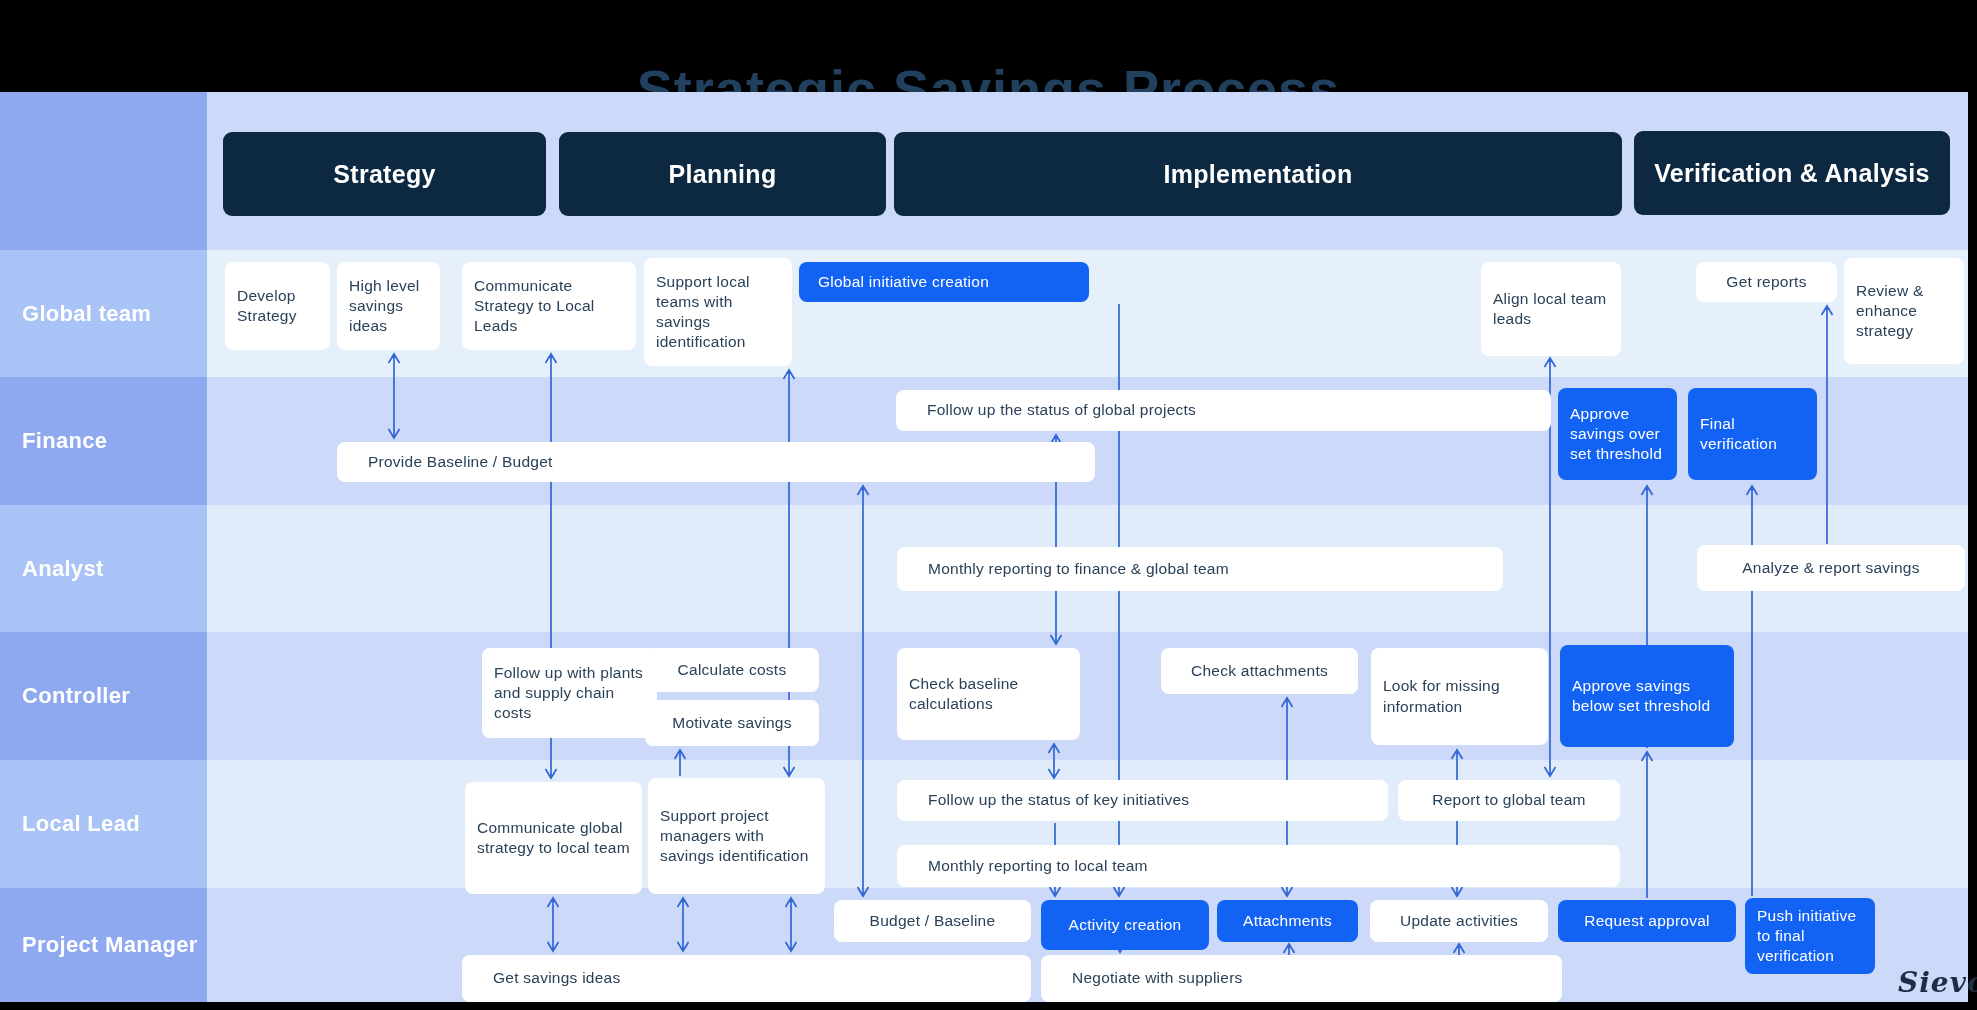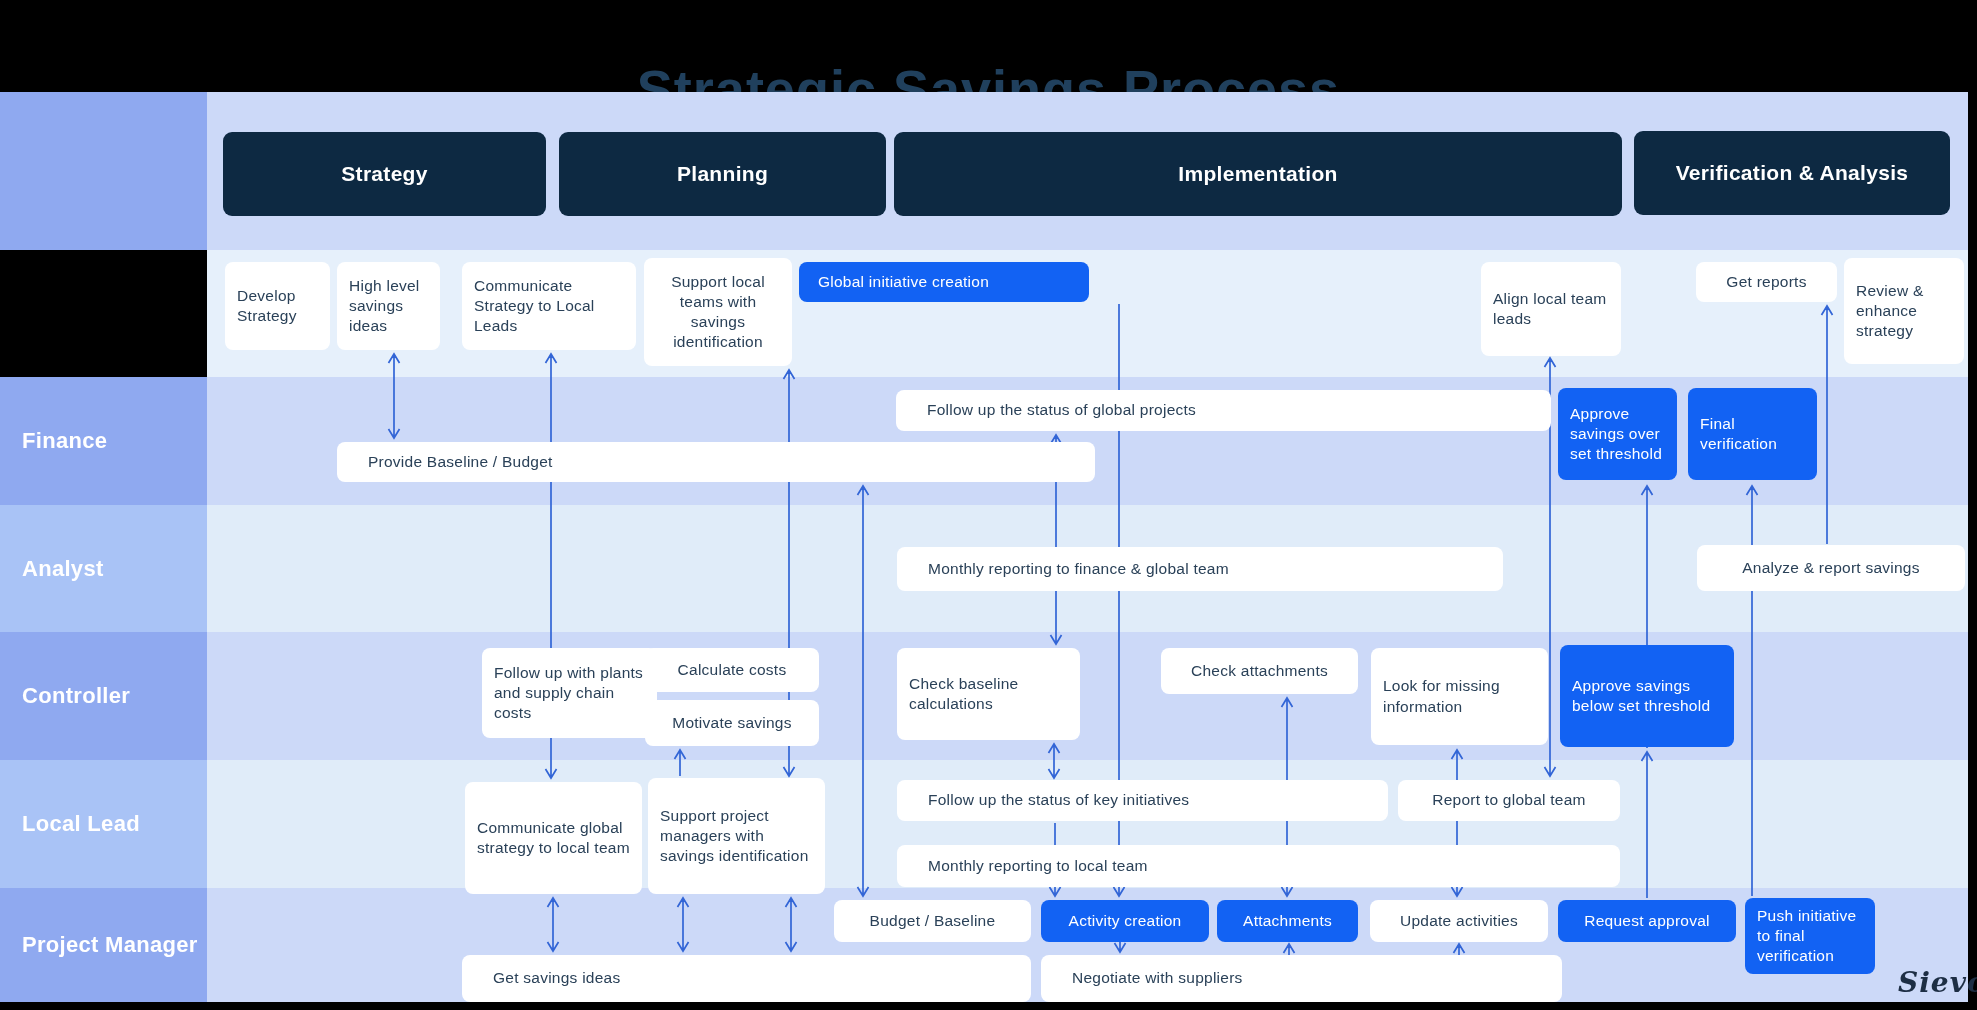--- a/index.html
+++ b/index.html
@@ -14,21 +14,21 @@
   }
   #diagram{position:absolute;left:0;top:0;width:1977px;height:1010px;}
   .lane-body{position:absolute;left:207px;width:1761px;z-index:0;}
   .lane-label{
     position:absolute;left:0;width:207px;z-index:1;box-sizing:border-box;
     display:flex;align-items:center;padding-left:22px;
     color:#fff;font-weight:bold;font-size:22px;line-height:1.25;letter-spacing:.3px;
   }
   .phase{
     position:absolute;z-index:3;border-radius:9px;background:var(--header-navy);
-    color:#fff;font-weight:bold;font-size:21px;letter-spacing:.3px;
+    color:#fff;font-weight:bold;font-size:25px;letter-spacing:.3px;
     display:flex;align-items:center;justify-content:center;
   }
   #arrows{position:absolute;left:0;top:0;z-index:2;pointer-events:none;}
   .node{
     position:absolute;z-index:3;box-sizing:border-box;border-radius:8px;
     font-size:15.5px;letter-spacing:.25px;color:var(--box-text);line-height:1.3;
   }
   .node.white{background:#fff;}
   .node.blue{background:var(--accent);color:#fff;}
   .node.center{display:flex;align-items:center;justify-content:center;text-align:center;padding:2px 8px;}
@@ -44,41 +44,42 @@
 </style>
 </head>
 <body style="--accent: #1262f3; --header-navy: #0d2942; --title-color: #20405d; --box-text: #2a4158; --logo-color: #1d2e44;">
 
 <div id="diagram">
   <h1 id="title">Strategic Savings Process</h1>
   <div id="logo">Sievo</div>
 <div class="lane-body" style="top: 92px; height: 158px; background: rgb(204, 217, 248);"></div>
     <div class="lane-label" style="top: 92px; height: 158px; background: rgb(143, 169, 240);"></div>
     <div class="lane-body" style="top: 250px; height: 127px; background: rgb(230, 240, 251);"></div>
+    <div class="lane-label" style="top: 250px; height: 127px; background: rgb(169, 195, 246);">Global team</div>
     <div class="lane-body" style="top: 377px; height: 128px; background: rgb(204, 217, 248);"></div>
     <div class="lane-label" style="top: 377px; height: 128px; background: rgb(143, 169, 240);">Finance</div>
     <div class="lane-body" style="top: 505px; height: 127px; background: rgb(224, 236, 249);"></div>
     <div class="lane-label" style="top: 505px; height: 127px; background: rgb(169, 195, 246);">Analyst</div>
     <div class="lane-body" style="top: 632px; height: 128px; background: rgb(204, 217, 248);"></div>
     <div class="lane-label" style="top: 632px; height: 128px; background: rgb(143, 169, 240);">Controller</div>
     <div class="lane-body" style="top: 760px; height: 128px; background: rgb(224, 236, 249);"></div>
     <div class="lane-label" style="top: 760px; height: 128px; background: rgb(169, 195, 246);">Local Lead</div>
     <div class="lane-body" style="top: 888px; height: 114px; background: rgb(204, 217, 248);"></div>
     <div class="lane-label" style="top: 888px; height: 114px; background: rgb(143, 169, 240);">Project Manager</div>
     <svg id="arrows" width="1977" height="1010">
       <path d="M394 354L394 438M388.5 363L394 354L399.5 363M388.5 429L394 438L399.5 429M551 354L551 778M545.5 363L551 354L556.5 363M545.5 769L551 778L556.5 769M553 898L553 951M547.5 907L553 898L558.5 907M547.5 942L553 951L558.5 942M680 750L680 776M674.5 759L680 750L685.5 759M683 898L683 951M677.5 907L683 898L688.5 907M677.5 942L683 951L688.5 942M789 370L789 776M783.5 379L789 370L794.5 379M783.5 767L789 776L794.5 767M791 898L791 951M785.5 907L791 898L796.5 907M785.5 942L791 951L796.5 942M863 486L863 896M857.5 495L863 486L868.5 495M857.5 887L863 896L868.5 887M1056 435L1056 644M1050.5 444L1056 435L1061.5 444M1050.5 635L1056 644L1061.5 635M1054 744L1054 778M1048.5 753L1054 744L1059.5 753M1048.5 769L1054 778L1059.5 769M1055 823L1055 896M1049.5 887L1055 896L1060.5 887M1119 304L1119 896M1113.5 887L1119 896L1124.5 887M1120 942L1120 952M1114.5 943L1120 952L1125.5 943M1287 698L1287 896M1281.5 707L1287 698L1292.5 707M1281.5 887L1287 896L1292.5 887M1289 944L1289 955M1283.5 953L1289 944L1294.5 953M1457 750L1457 896M1451.5 759L1457 750L1462.5 759M1451.5 887L1457 896L1462.5 887M1459 944L1459 955M1453.5 953L1459 944L1464.5 953M1550 358L1550 776M1544.5 367L1550 358L1555.5 367M1544.5 767L1550 776L1555.5 767M1647 486L1647 748M1641.5 495L1647 486L1652.5 495M1647 752L1647 898M1641.5 761L1647 752L1652.5 761M1752 486L1752 896M1746.5 495L1752 486L1757.5 495M1827 306L1827 544M1821.5 315L1827 306L1832.5 315" fill="none" stroke="#3265d6" stroke-width="1.7"></path>
     </svg>
     <div class="phase" style="left: 223px; top: 132px; width: 323px; height: 84px;">Strategy</div>
     <div class="phase" style="left: 559px; top: 132px; width: 327px; height: 84px;">Planning</div>
     <div class="phase" style="left: 894px; top: 132px; width: 728px; height: 84px;">Implementation</div>
     <div class="phase" style="left: 1634px; top: 131px; width: 316px; height: 84px;">Verification &amp; Analysis</div>
     <div class="node white multi" style="left: 225px; top: 262px; width: 105px; height: 88px;">Develop Strategy</div>
     <div class="node white multi" style="left: 337px; top: 262px; width: 103px; height: 88px;">High level savings ideas</div>
     <div class="node white multi" style="left: 462px; top: 262px; width: 174px; height: 88px;">Communicate Strategy to Local Leads</div>
-    <div class="node white multi" style="left: 644px; top: 258px; width: 148px; height: 108px; text-align: center;">Support local teams with savings identification</div>
+    <div class="node white multi" style="left: 644px; top: 258px; width: 148px; height: 108px;">Support local teams with savings identification</div>
     <div class="node blue left" style="left: 799px; top: 262px; width: 290px; height: 40px;">Global initiative creation</div>
     <div class="node white multi" style="left: 1481px; top: 262px; width: 140px; height: 94px;">Align local team leads</div>
     <div class="node white center" style="left: 1696px; top: 262px; width: 141px; height: 40px;">Get reports</div>
     <div class="node white multi" style="left: 1844px; top: 258px; width: 120px; height: 106px;">Review &amp; enhance strategy</div>
     <div class="node white wide" style="left: 896px; top: 390px; width: 655px; height: 41px;">Follow up the status of global projects</div>
     <div class="node white wide" style="left: 337px; top: 442px; width: 758px; height: 40px;">Provide Baseline / Budget</div>
     <div class="node blue multi" style="left: 1558px; top: 388px; width: 119px; height: 92px;">Approve savings over set threshold</div>
     <div class="node blue multi" style="left: 1688px; top: 388px; width: 129px; height: 92px;">Final verification</div>
     <div class="node white wide" style="left: 897px; top: 547px; width: 606px; height: 44px;">Monthly reporting to finance &amp; global team</div>
     <div class="node white center" style="left: 1697px; top: 545px; width: 268px; height: 46px;">Analyze &amp; report savings</div>
@@ -88,20 +89,20 @@
     <div class="node white multi" style="left: 897px; top: 648px; width: 183px; height: 92px;">Check baseline calculations</div>
     <div class="node white center" style="left: 1161px; top: 648px; width: 197px; height: 46px;">Check attachments</div>
     <div class="node white multi" style="left: 1371px; top: 648px; width: 177px; height: 97px;">Look for missing information</div>
     <div class="node blue multi" style="left: 1560px; top: 645px; width: 174px; height: 102px;">Approve savings below set threshold</div>
     <div class="node white multi" style="left: 465px; top: 782px; width: 177px; height: 112px;">Communicate global strategy to local team</div>
     <div class="node white multi" style="left: 648px; top: 778px; width: 177px; height: 116px;">Support project managers with savings identification</div>
     <div class="node white wide" style="left: 897px; top: 780px; width: 491px; height: 41px;">Follow up the status of key initiatives</div>
     <div class="node white center" style="left: 1398px; top: 780px; width: 222px; height: 41px;">Report to global team</div>
     <div class="node white wide" style="left: 897px; top: 845px; width: 723px; height: 42px;">Monthly reporting to local team</div>
     <div class="node white center" style="left: 834px; top: 900px; width: 197px; height: 42px;">Budget / Baseline</div>
-    <div class="node blue center" style="left: 1041px; top: 900px; width: 168px; height: 42px;">Activity creation</div>
+    <div class="node blue center" style="left: 1041px; top: 900px; width: 168px; height: 50px;">Activity creation</div>
     <div class="node blue center" style="left: 1217px; top: 900px; width: 141px; height: 42px;">Attachments</div>
     <div class="node white center" style="left: 1370px; top: 900px; width: 178px; height: 42px;">Update activities</div>
     <div class="node blue center" style="left: 1558px; top: 900px; width: 178px; height: 42px;">Request approval</div>
     <div class="node blue multi" style="left: 1745px; top: 898px; width: 130px; height: 76px;">Push initiative to final verification</div>
     <div class="node white wide" style="left: 462px; top: 955px; width: 569px; height: 47px;">Get savings ideas</div>
     <div class="node white wide" style="left: 1041px; top: 955px; width: 521px; height: 47px;">Negotiate with suppliers</div>
   </div>
 
 </body></html>

